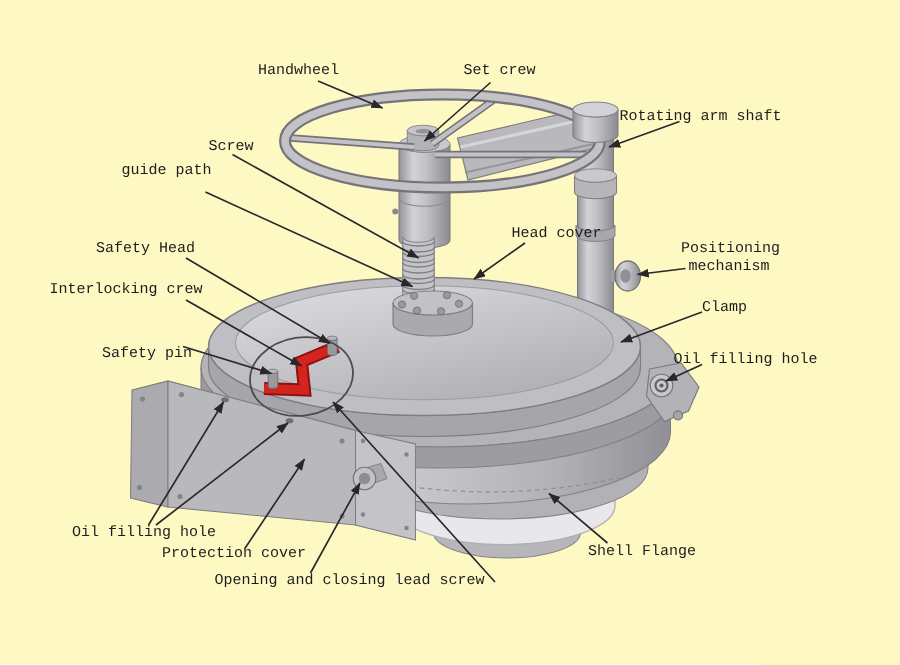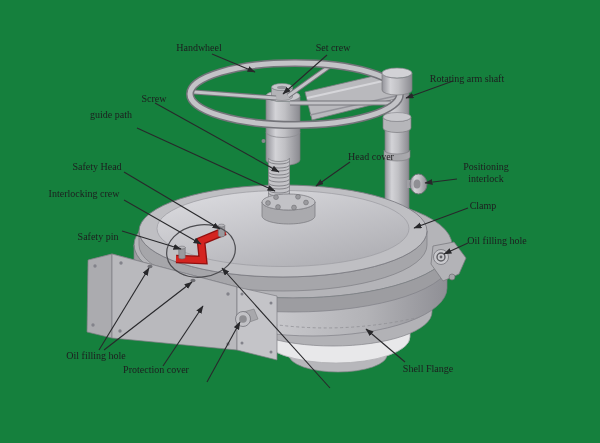--- a/index.html
+++ b/index.html
@@ -1,17 +1,17 @@
 <!DOCTYPE html>
 <html><head>
 <meta charset="utf-8">
 <style>
   html,body{margin:0;padding:0;background:#ffffff;}
-  .stage{position:relative;width:600px;height:443px;background:#15803d;overflow:hidden;
-         font-family:Liberation Serif, serif;}
+  .stage{position:relative;width:600px;height:443px;background:#fef9c3;overflow:hidden;
+         font-family:Liberation Mono, monospace;}
   .stage svg{position:absolute;left:0;top:0;}
   .lbl{position:absolute;transform:translate(-50%,-50%);font-size:10px;line-height:1.2;
        color:#1d1d1f;white-space:nowrap;}
   .lbl.wrap{white-space:normal;width:64px;text-align:center;}
 </style>
 </head>
 <body>
 
 <div class="stage">
 
@@ -184,23 +184,24 @@
     <line x1="405" y1="362" x2="366" y2="329" marker-end="url(#ah)"></line>
   </g>
 </svg>
 
 <div class="lbl" style="left:199px;top:48px">Handwheel</div>
 <div class="lbl" style="left:333px;top:48px">Set crew</div>
 <div class="lbl" style="left:467px;top:79px">Rotating arm shaft</div>
 <div class="lbl" style="left:154px;top:99px">Screw</div>
 <div class="lbl" style="left:111px;top:115px">guide path</div>
 <div class="lbl" style="left:371px;top:157px">Head cover</div>
-<div class="lbl wrap" style="left:486px;top:173px">Positioning interlock</div>
+<div class="lbl wrap" style="left:486px;top:173px">Positioning mechanism</div>
 <div class="lbl" style="left:483px;top:206px">Clamp</div>
 <div class="lbl" style="left:497px;top:241px">Oil filling hole</div>
 <div class="lbl" style="left:97px;top:167px">Safety Head</div>
 <div class="lbl" style="left:84px;top:194px">Interlocking crew</div>
 <div class="lbl" style="left:98px;top:237px">Safety pin</div>
 <div class="lbl" style="left:96px;top:356px">Oil filling hole</div>
 <div class="lbl" style="left:156px;top:370px">Protection cover</div>
+<div class="lbl" style="left:233px;top:388px">Opening and closing lead screw</div>
 <div class="lbl" style="left:428px;top:369px">Shell Flange</div>
 
 </div>
 
 </body></html>

